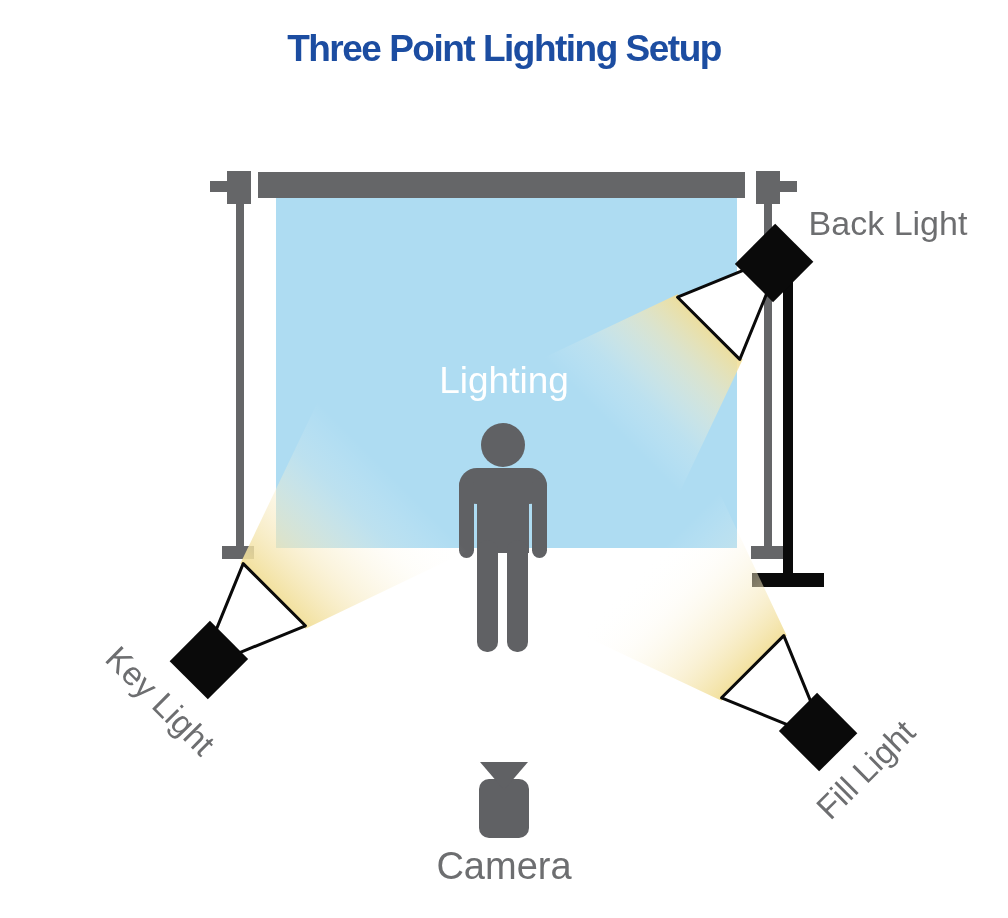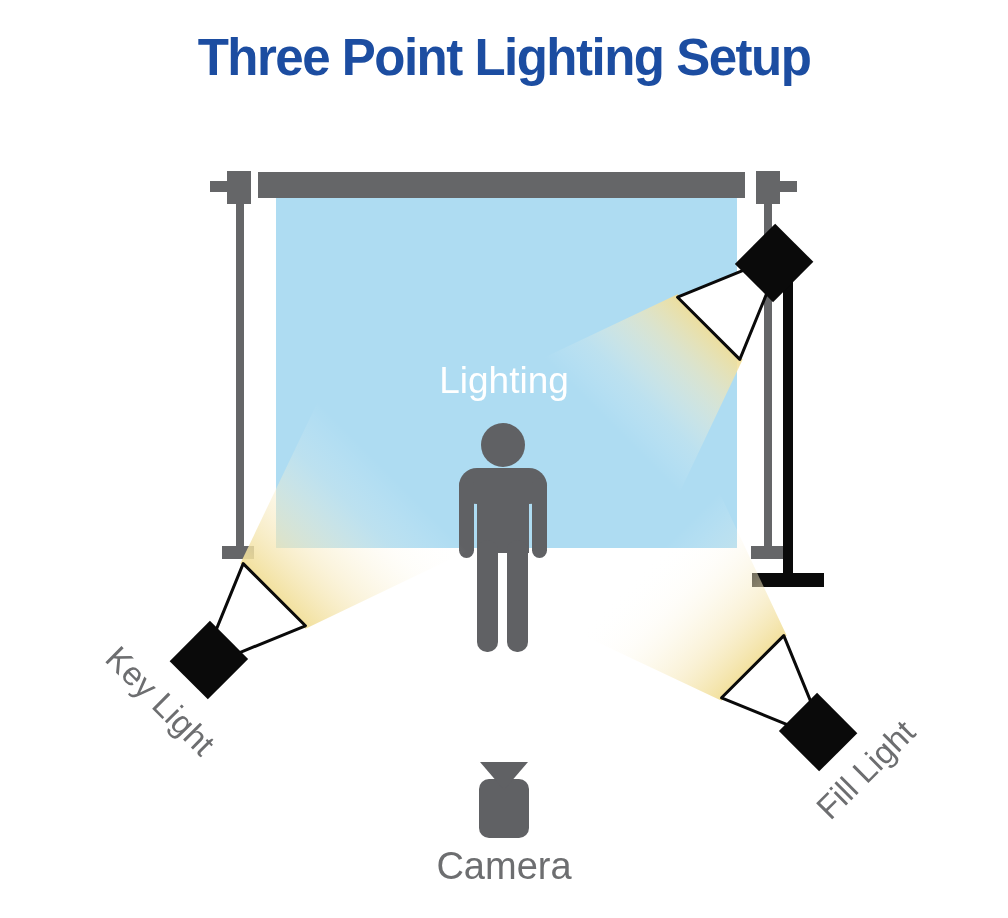--- a/index.html
+++ b/index.html
@@ -9,21 +9,21 @@
     background:#ffffff;
     overflow:hidden;
     font-family:"Liberation Sans", sans-serif;
   }
   .diagram-svg { position:absolute; left:0; top:0; }
   .page-title {
     position:absolute;
     left:0; top:28px; width:1008px;
     margin:0;
     text-align:center;
-    font-size:51px;
+    font-size:37px;
     font-weight:700;
     letter-spacing:-1.5px;
     color:#1c4da1;
     white-space:nowrap;
   }
   .label {
     position:absolute;
     color:#6d6e70;
     white-space:nowrap;
     font-weight:400;
@@ -97,18 +97,19 @@
     </g>
 
     <g fill="#606164">
       <rect x="479" y="779" width="50" height="59" rx="10"></rect>
       <polygon points="480,762 528,762 504,790"></polygon>
     </g>
   </svg>
 
   <h1 class="page-title">Three Point Lighting Setup</h1>
 
+  <div class="label label-back">Back Light</div>
   <div class="label label-key">Key Light</div>
   <div class="label label-fill">Fill Light</div>
   <div class="label label-subject">Lighting</div>
   <div class="label label-camera">Camera</div>
 
 </div>
 
 </body></html>

